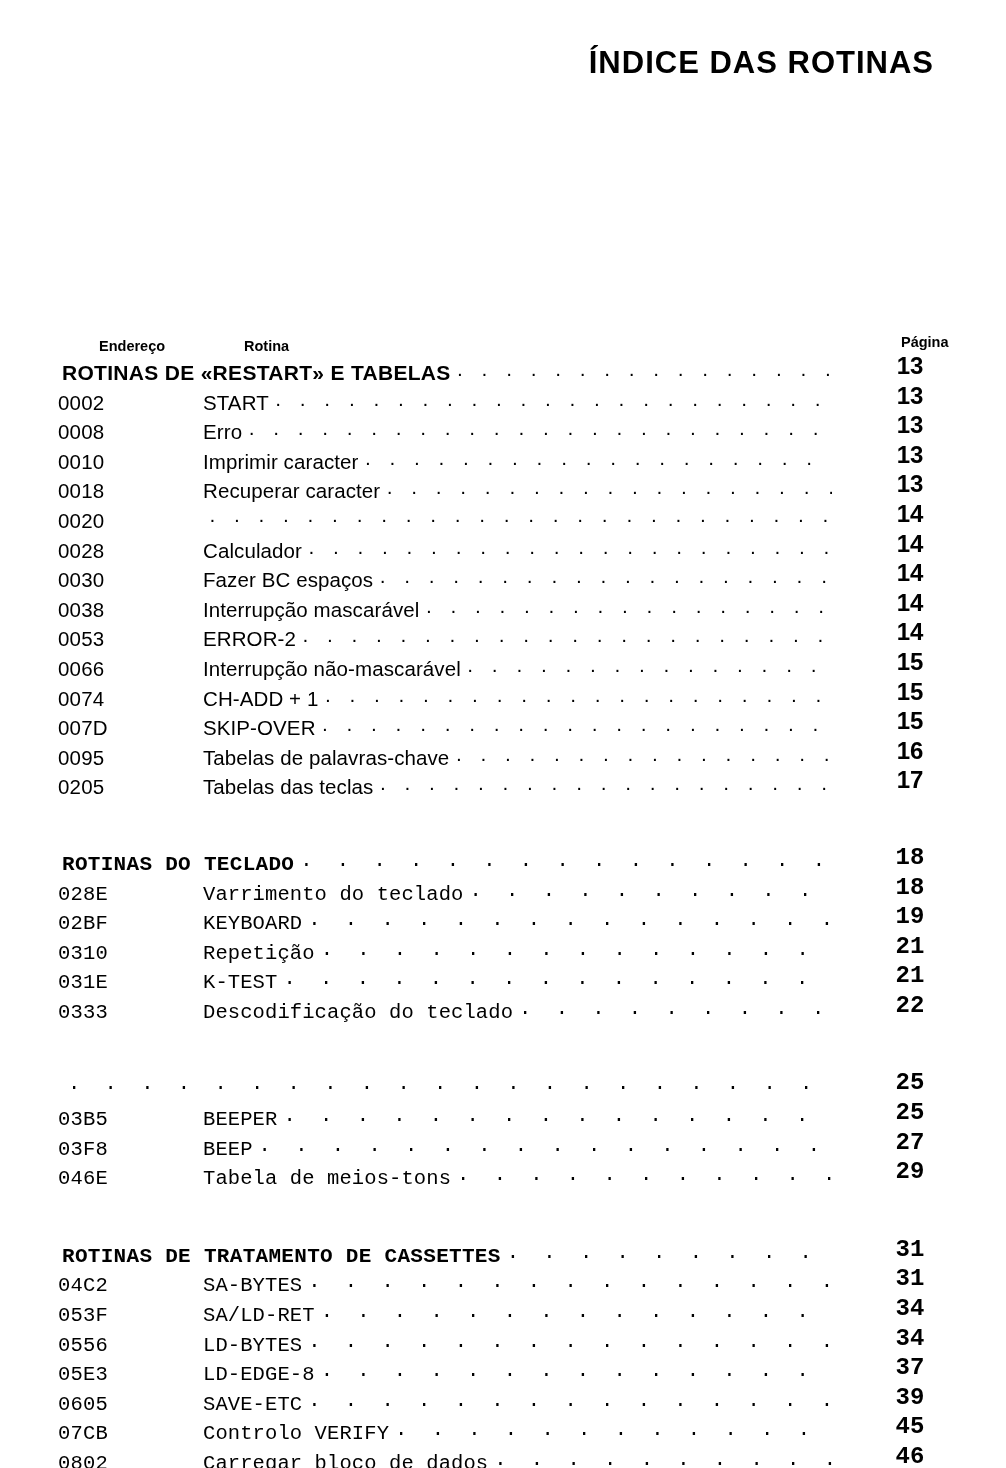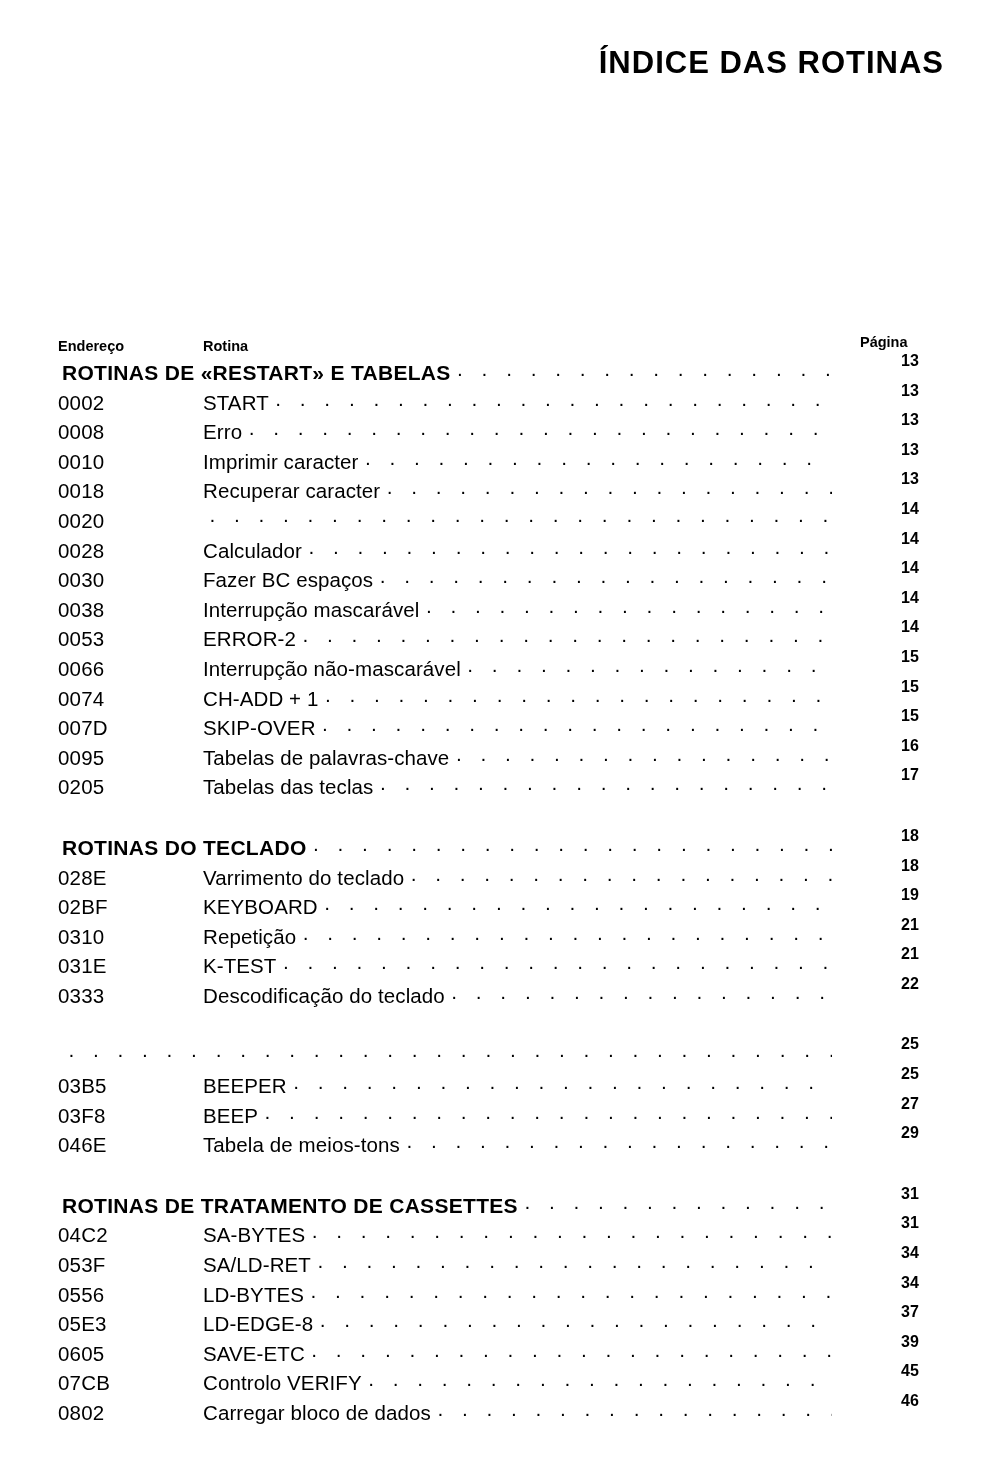--- a/index.html
+++ b/index.html
@@ -14,49 +14,50 @@
     position: relative;
     font-family: "Liberation Sans", sans-serif;
     color: #000000;
     overflow: hidden;
   }
 
   
   #page-title {
     position: absolute;
     top: 24px;
-    right: 62px;
+    right: 72px;
     font-size: 31px;
     font-weight: bold;
     letter-spacing: 1.0px;
     white-space: nowrap;
   }
 
   
   #index-block {
     position: absolute;
     left: 56px;
     top: 338px;
     width: 894px;
   }
 
   
   .col-headers {
     position: relative;
     height: 22px;
     font-size: 14.5px;
     font-weight: bold;
+    margin-left: 41px;
   }
   .col-headers .h-address { position: absolute; left: 2px;   top: 0; }
   .col-headers .h-routine { position: absolute; left: 147px; top: 0; }
   .col-headers .h-page    { position: absolute; left: 804px; top: -4px; }
 
   
   .section { position: relative; }
-  .section + .section { margin-top: 31px; }
+  .section + .section { margin-top: 48px; font-family: Liberation Mono, monospace; }
 
   
   .row {
     position: relative;
     height: 29.6px;
   }
 
   .addr {
     position: absolute;
     left: 2px;
@@ -101,21 +102,21 @@
   }
   .row.heading .dots { letter-spacing: 6.0px; }
 
   
   .pg {
     position: absolute;
     right: 14px;
     top: -8px;
     width: 52px;
     text-align: center;
-    font-size: 16px;
+    font-size: 24px;
     font-weight: 600;
     white-space: nowrap;
   }
 
   
   #index-block, #page-title { -webkit-font-smoothing: antialiased; }
 </style>
 </head>
 <body>
 

